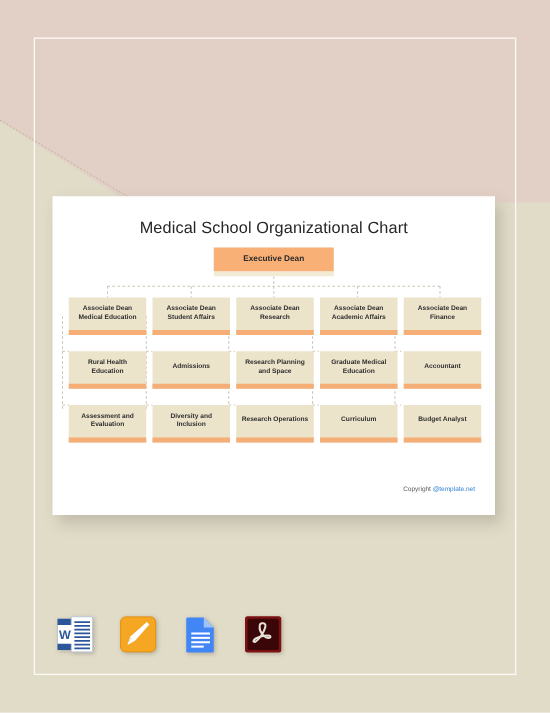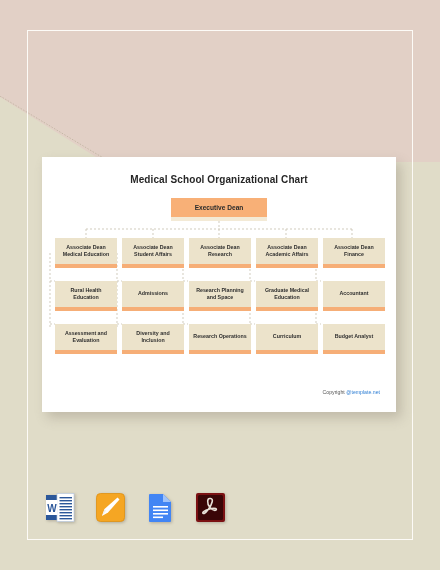--- a/index.html
+++ b/index.html
@@ -54,22 +54,22 @@
     width: 354px; height: 255px;
     background: #ffffff;
     box-shadow: 5px 6px 11px rgba(120,110,95,0.30);
   }
 
   .chart-title {
     position: absolute;
     top: 17px;
     left: 0; right: 0;
     text-align: center;
-    font-size: 10px;
-    font-weight: bold;
+    font-size: 13px;
+    font-weight: normal;
     color: #262626;
     letter-spacing: .1px;
   }
 
   
   .wires {
     position: absolute;
     left: 0; top: 0;
     width: 354px; height: 255px;
     pointer-events: none;

